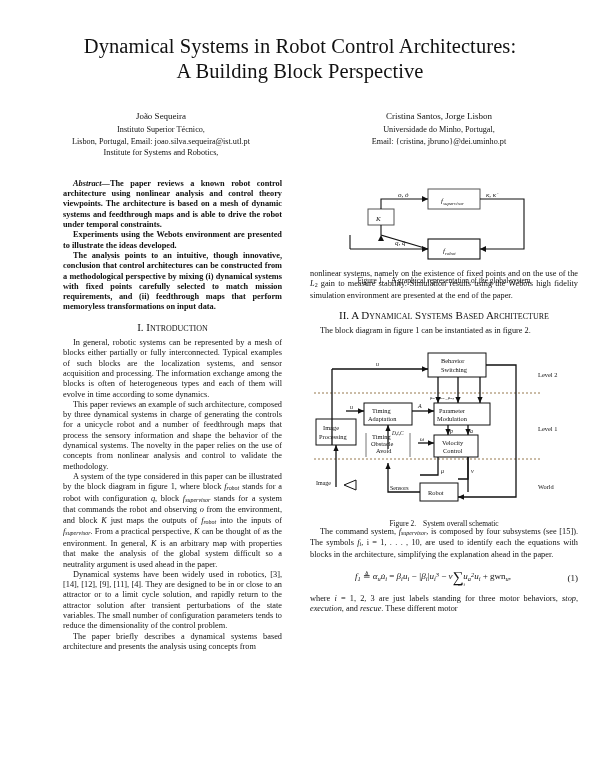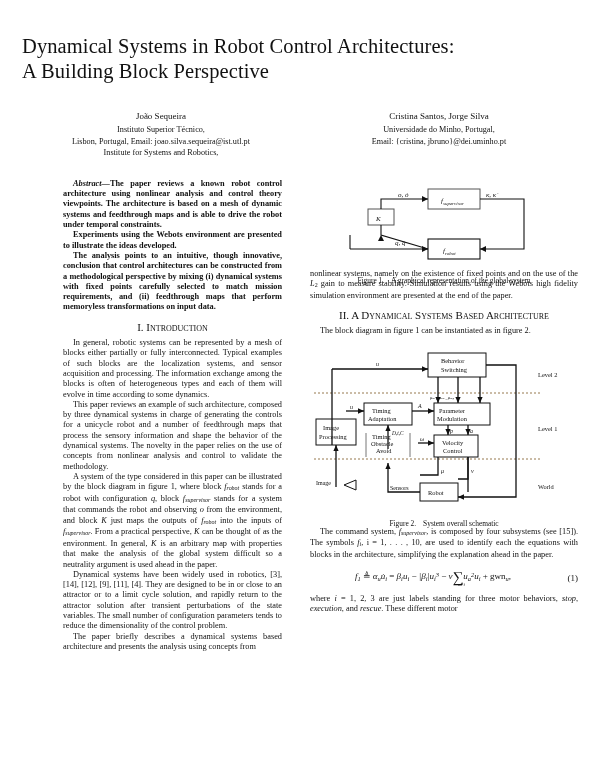--- a/index.html
+++ b/index.html
@@ -4,21 +4,21 @@
 <style>
   html,body{margin:0;padding:0;}
   body{
     width:600px;height:776px;background:#ffffff;
     font-family:"Liberation Serif","DejaVu Serif",serif;
     color:#111;overflow:hidden;
   }
   .page{position:relative;width:600px;height:776px;box-sizing:border-box;
         padding:34px 22px 10px 22px;}
   
-  .title{text-align:left;font-size:20.5px;line-height:25px;letter-spacing:0.1px;}
+  .title{text-align:center;font-size:20.5px;line-height:25px;letter-spacing:0.1px;}
   .title .l2{display:block;}
   
   .authors{display:flex;margin-top:27px;}
   .auth{flex:1;text-align:center;font-size:8.2px;line-height:11.6px;}
   .auth .nm{font-size:9px;margin-bottom:1.5px;display:block;}
   .auth div{white-space:nowrap;}
   
   .cols{display:flex;margin-top:20px;margin-left:41px;}
   .col{width:268px;}
   .col.left{margin-right:28px;}
@@ -63,21 +63,21 @@
   </div>
 
   <div class="authors">
     <div class="auth">
       <span class="nm">João Sequeira</span>
       <div>Instituto Superior Técnico,</div>
       <div>Lisbon, Portugal, Email: joao.silva.sequeira@ist.utl.pt</div>
       <div>Institute for Systems and Robotics,</div>
     </div>
     <div class="auth">
-      <span class="nm">Cristina Santos, Jorge Silva</span>
+      <span class="nm">Cristina Santos, Jorge Lisbon</span>
       <div>Universidade do Minho, Portugal,</div>
       <div>Email: {cristina, jbruno}@dei.uminho.pt</div>
     </div>
   </div>
 
   <div class="cols">
 
     <div class="col left">
 
       <p class="abs"><i>Abstract—</i><span>The paper reviews a known robot control architecture using nonlinear analysis and control theory viewpoints. The architecture is based on a mesh of dynamic systems and feedthrough maps and is able to drive the robot under temporal constraints.</span></p>

